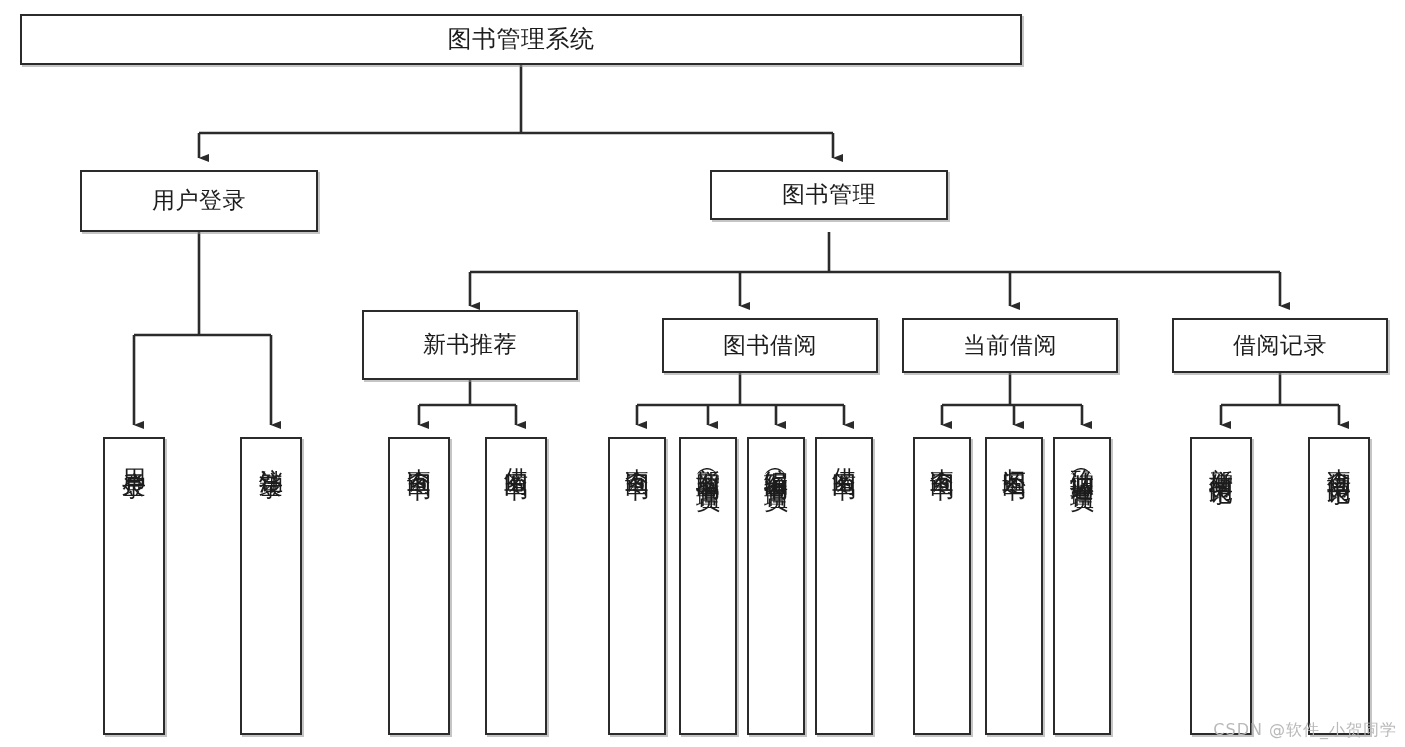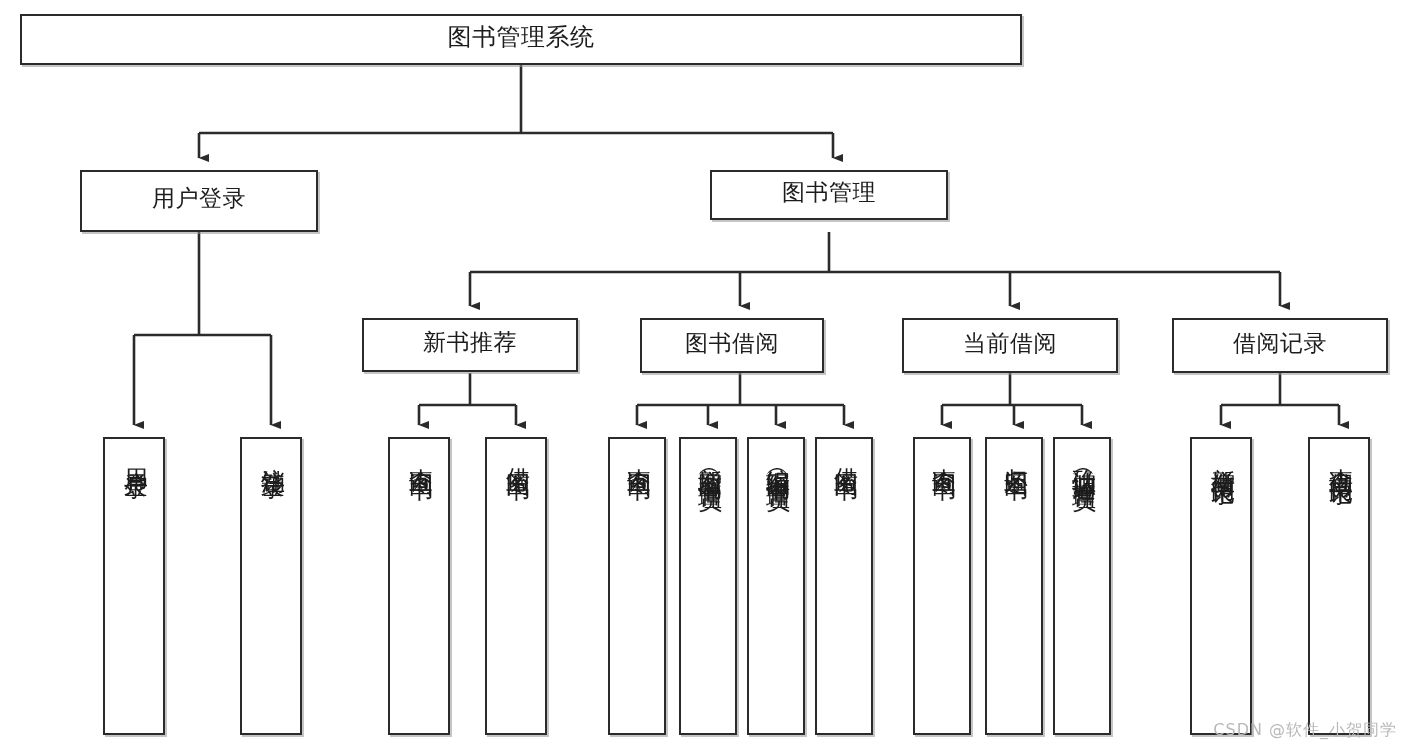--- a/index.html
+++ b/index.html
@@ -39,21 +39,20 @@
     display: flex;
     align-items: center;
     justify-content: center;
     color: #1c1c1c;
   }
   .node-label {
     display: block;
     line-height: 1.18;
     letter-spacing: 0.5px;
     white-space: nowrap;
-    font-family: Liberation Mono, monospace;
   }
   
   .node.horiz .node-label {
     font-size: 23px;
   }
   .node.root .node-label {
     font-size: 24px;
   }
   
   .node.vert {
@@ -139,24 +138,24 @@
     <span class="node-label">图书管理系统</span>
   </div>
 
   <div class="node horiz" style="left: 80px; top: 170px; width: 238px; height: 62px;">
     <span class="node-label">用户登录</span>
   </div>
   <div class="node horiz" style="left: 710px; top: 170px; width: 238px; height: 50px;">
     <span class="node-label">图书管理</span>
   </div>
 
-  <div class="node horiz" style="left: 362px; top: 318px; width: 216px; height: 54px;">
+  <div class="node horiz" style="left: 362px; top: 310px; width: 216px; height: 70px;">
     <span class="node-label">新书推荐</span>
   </div>
-  <div class="node horiz" style="left: 640px; top: 318px; width: 184px; height: 55px;">
+  <div class="node horiz" style="left: 662px; top: 318px; width: 216px; height: 55px;">
     <span class="node-label">图书借阅</span>
   </div>
   <div class="node horiz" style="left: 902px; top: 318px; width: 216px; height: 55px;">
     <span class="node-label">当前借阅</span>
   </div>
   <div class="node horiz" style="left: 1172px; top: 318px; width: 216px; height: 55px;">
     <span class="node-label">借阅记录</span>
   </div>
 
   <div class="node vert" style="left: 103px; top: 437px; width: 62px; height: 298px;">

